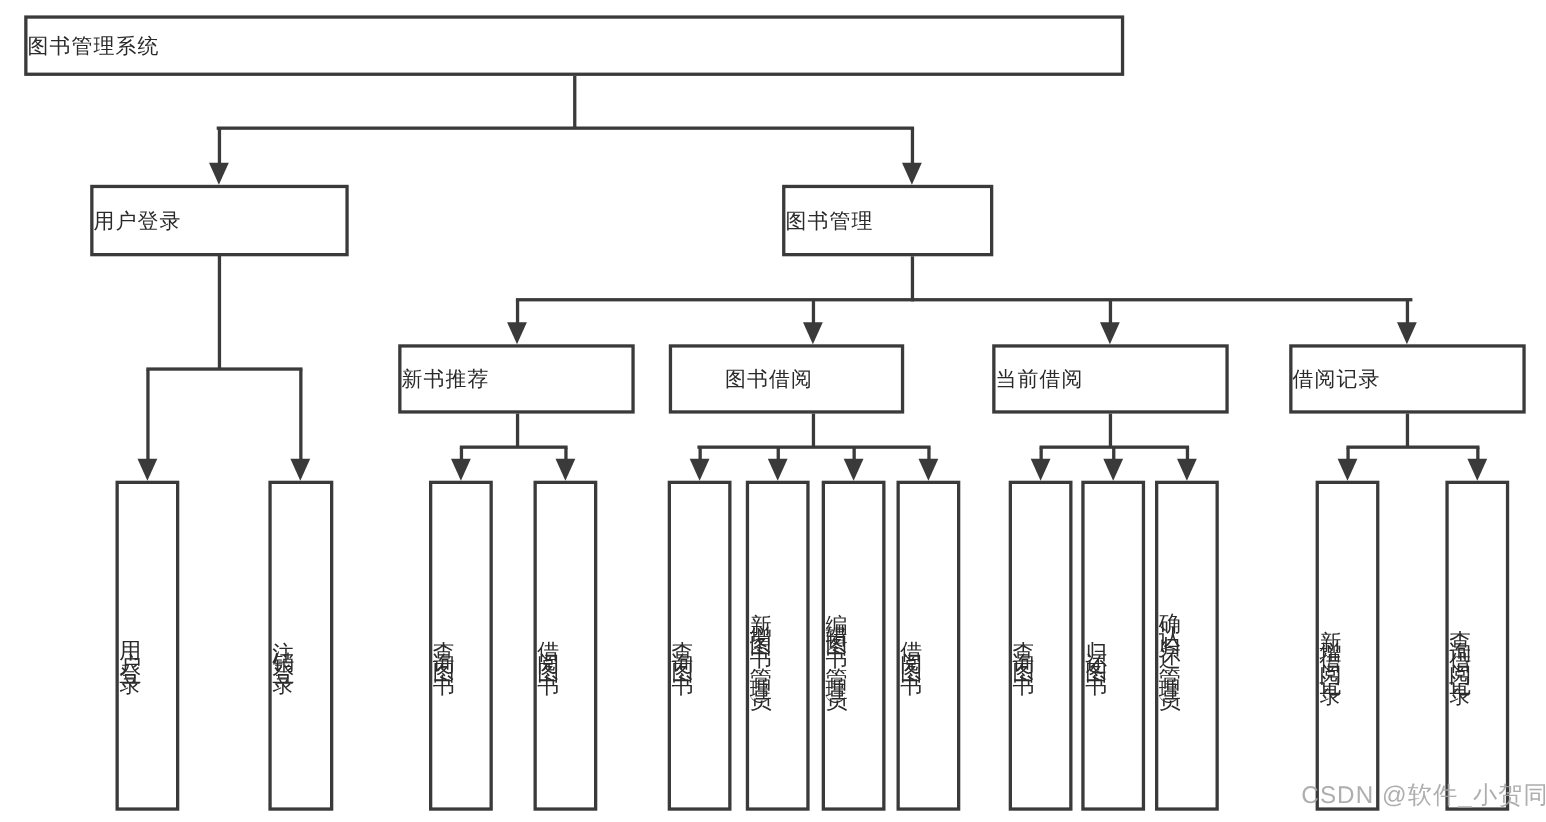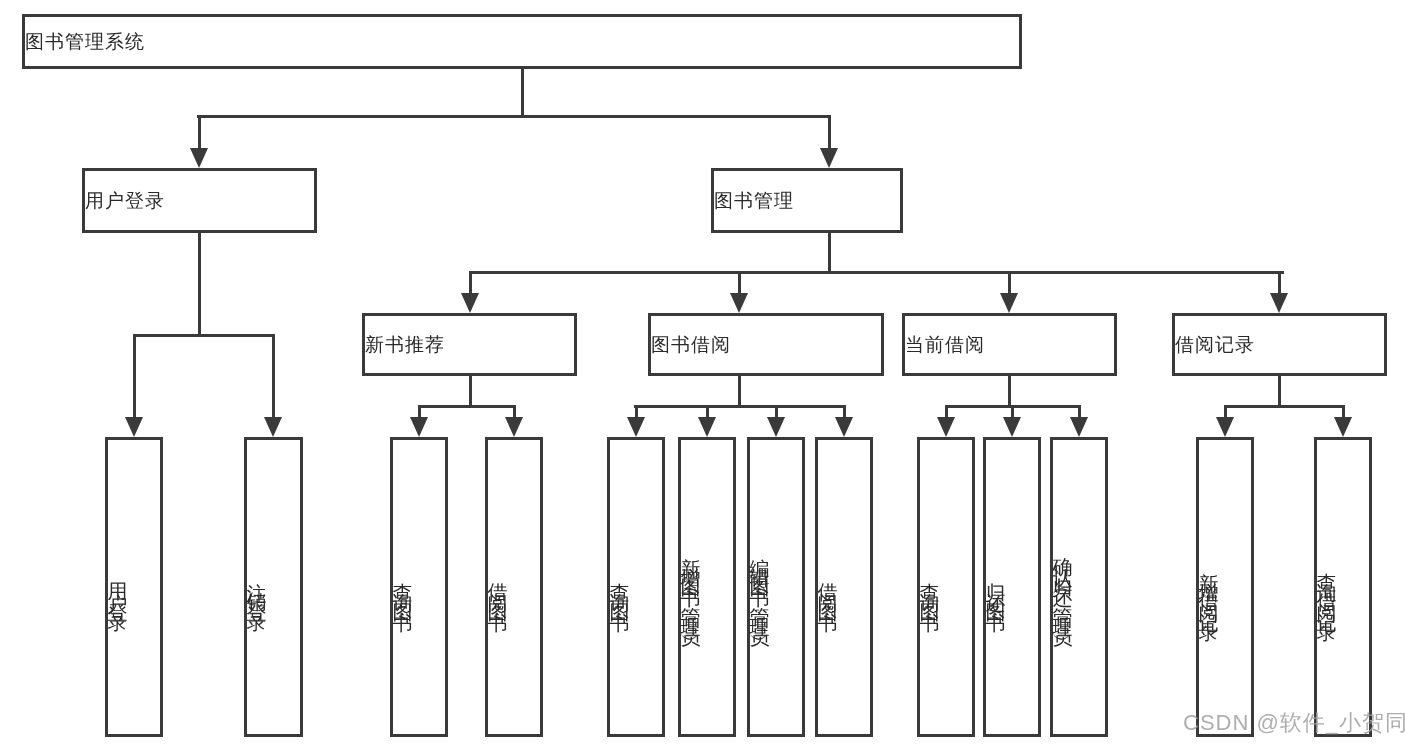--- a/index.html
+++ b/index.html
@@ -41,21 +41,21 @@
   <div class="box" style="left:82px;top:168px;width:235px;height:65px;">
     <span class="lbl">用户登录</span>
   </div>
   <div class="box" style="left:711px;top:168px;width:192px;height:65px;">
     <span class="lbl">图书管理</span>
   </div>
 
   <div class="box" style="left:362px;top:313px;width:215px;height:63px;">
     <span class="lbl">新书推荐</span>
   </div>
-  <div class="box" style="left:648px;top:313px;width:236px;height:63px;">
+  <div class="box" style="left:608px;top:313px;width:214px;height:63px;padding-left:48px;">
     <span class="lbl">图书借阅</span>
   </div>
   <div class="box" style="left:902px;top:313px;width:215px;height:63px;">
     <span class="lbl">当前借阅</span>
   </div>
   <div class="box" style="left:1172px;top:313px;width:215px;height:63px;">
     <span class="lbl">借阅记录</span>
   </div>
 
   <div class="box leaf" style="left:105px;top:437px;width:58px;height:300px;">

